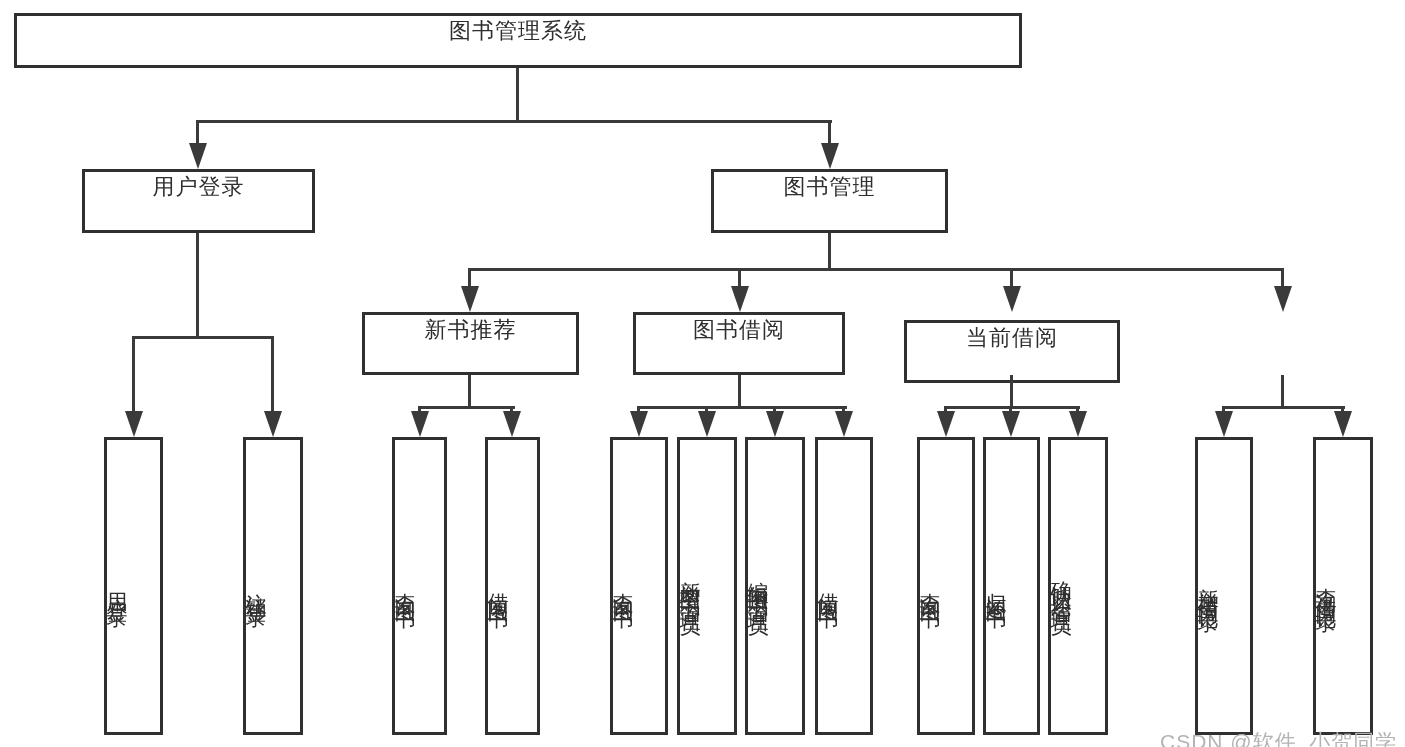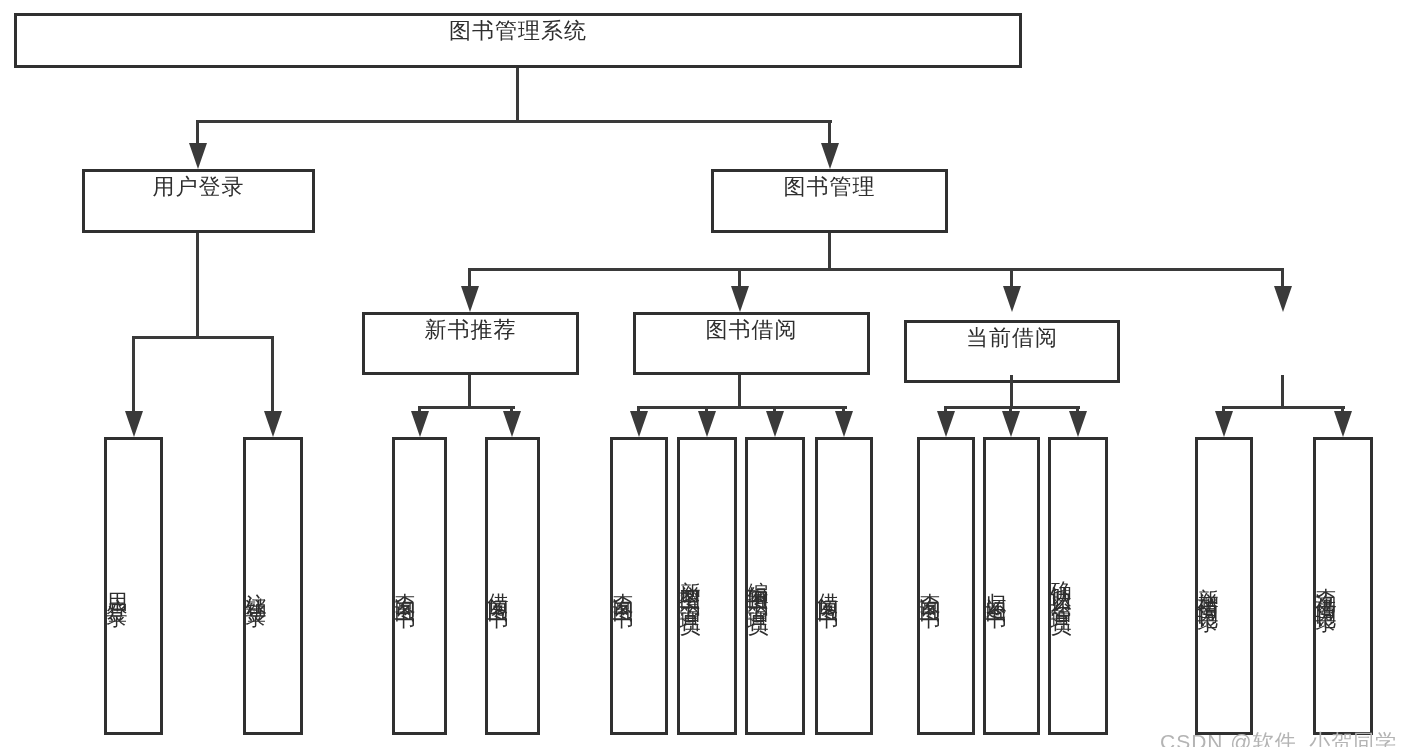--- a/index.html
+++ b/index.html
@@ -89,21 +89,21 @@
   <div class="vline" style="left:738px;top:268px;height:20px;"></div>
   <div class="ahead" style="left:731px;top:286px;"></div>
   <div class="vline" style="left:1010px;top:268px;height:20px;"></div>
   <div class="ahead" style="left:1003px;top:286px;"></div>
   <div class="vline" style="left:1281px;top:268px;height:20px;"></div>
   <div class="ahead" style="left:1274px;top:286px;"></div>
 
   <div class="box" style="left:362px;top:312px;width:217px;height:63px;">
     <span>新书推荐</span>
   </div>
-  <div class="box" style="left:633px;top:312px;width:237px;height:63px;">
+  <div class="box" style="left:633px;top:312px;width:212px;height:63px;">
     <span>图书借阅</span>
   </div>
   <div class="box" style="left:904px;top:320px;width:216px;height:63px;">
     <span>当前借阅</span>
   </div>
 
   <div class="vline" style="left:468px;top:375px;height:34px;"></div>
   <div class="hline" style="left:418px;top:406px;width:97px;"></div>
   <div class="vline" style="left:418px;top:406px;height:9px;"></div>
   <div class="ahead" style="left:411px;top:411px;"></div>

